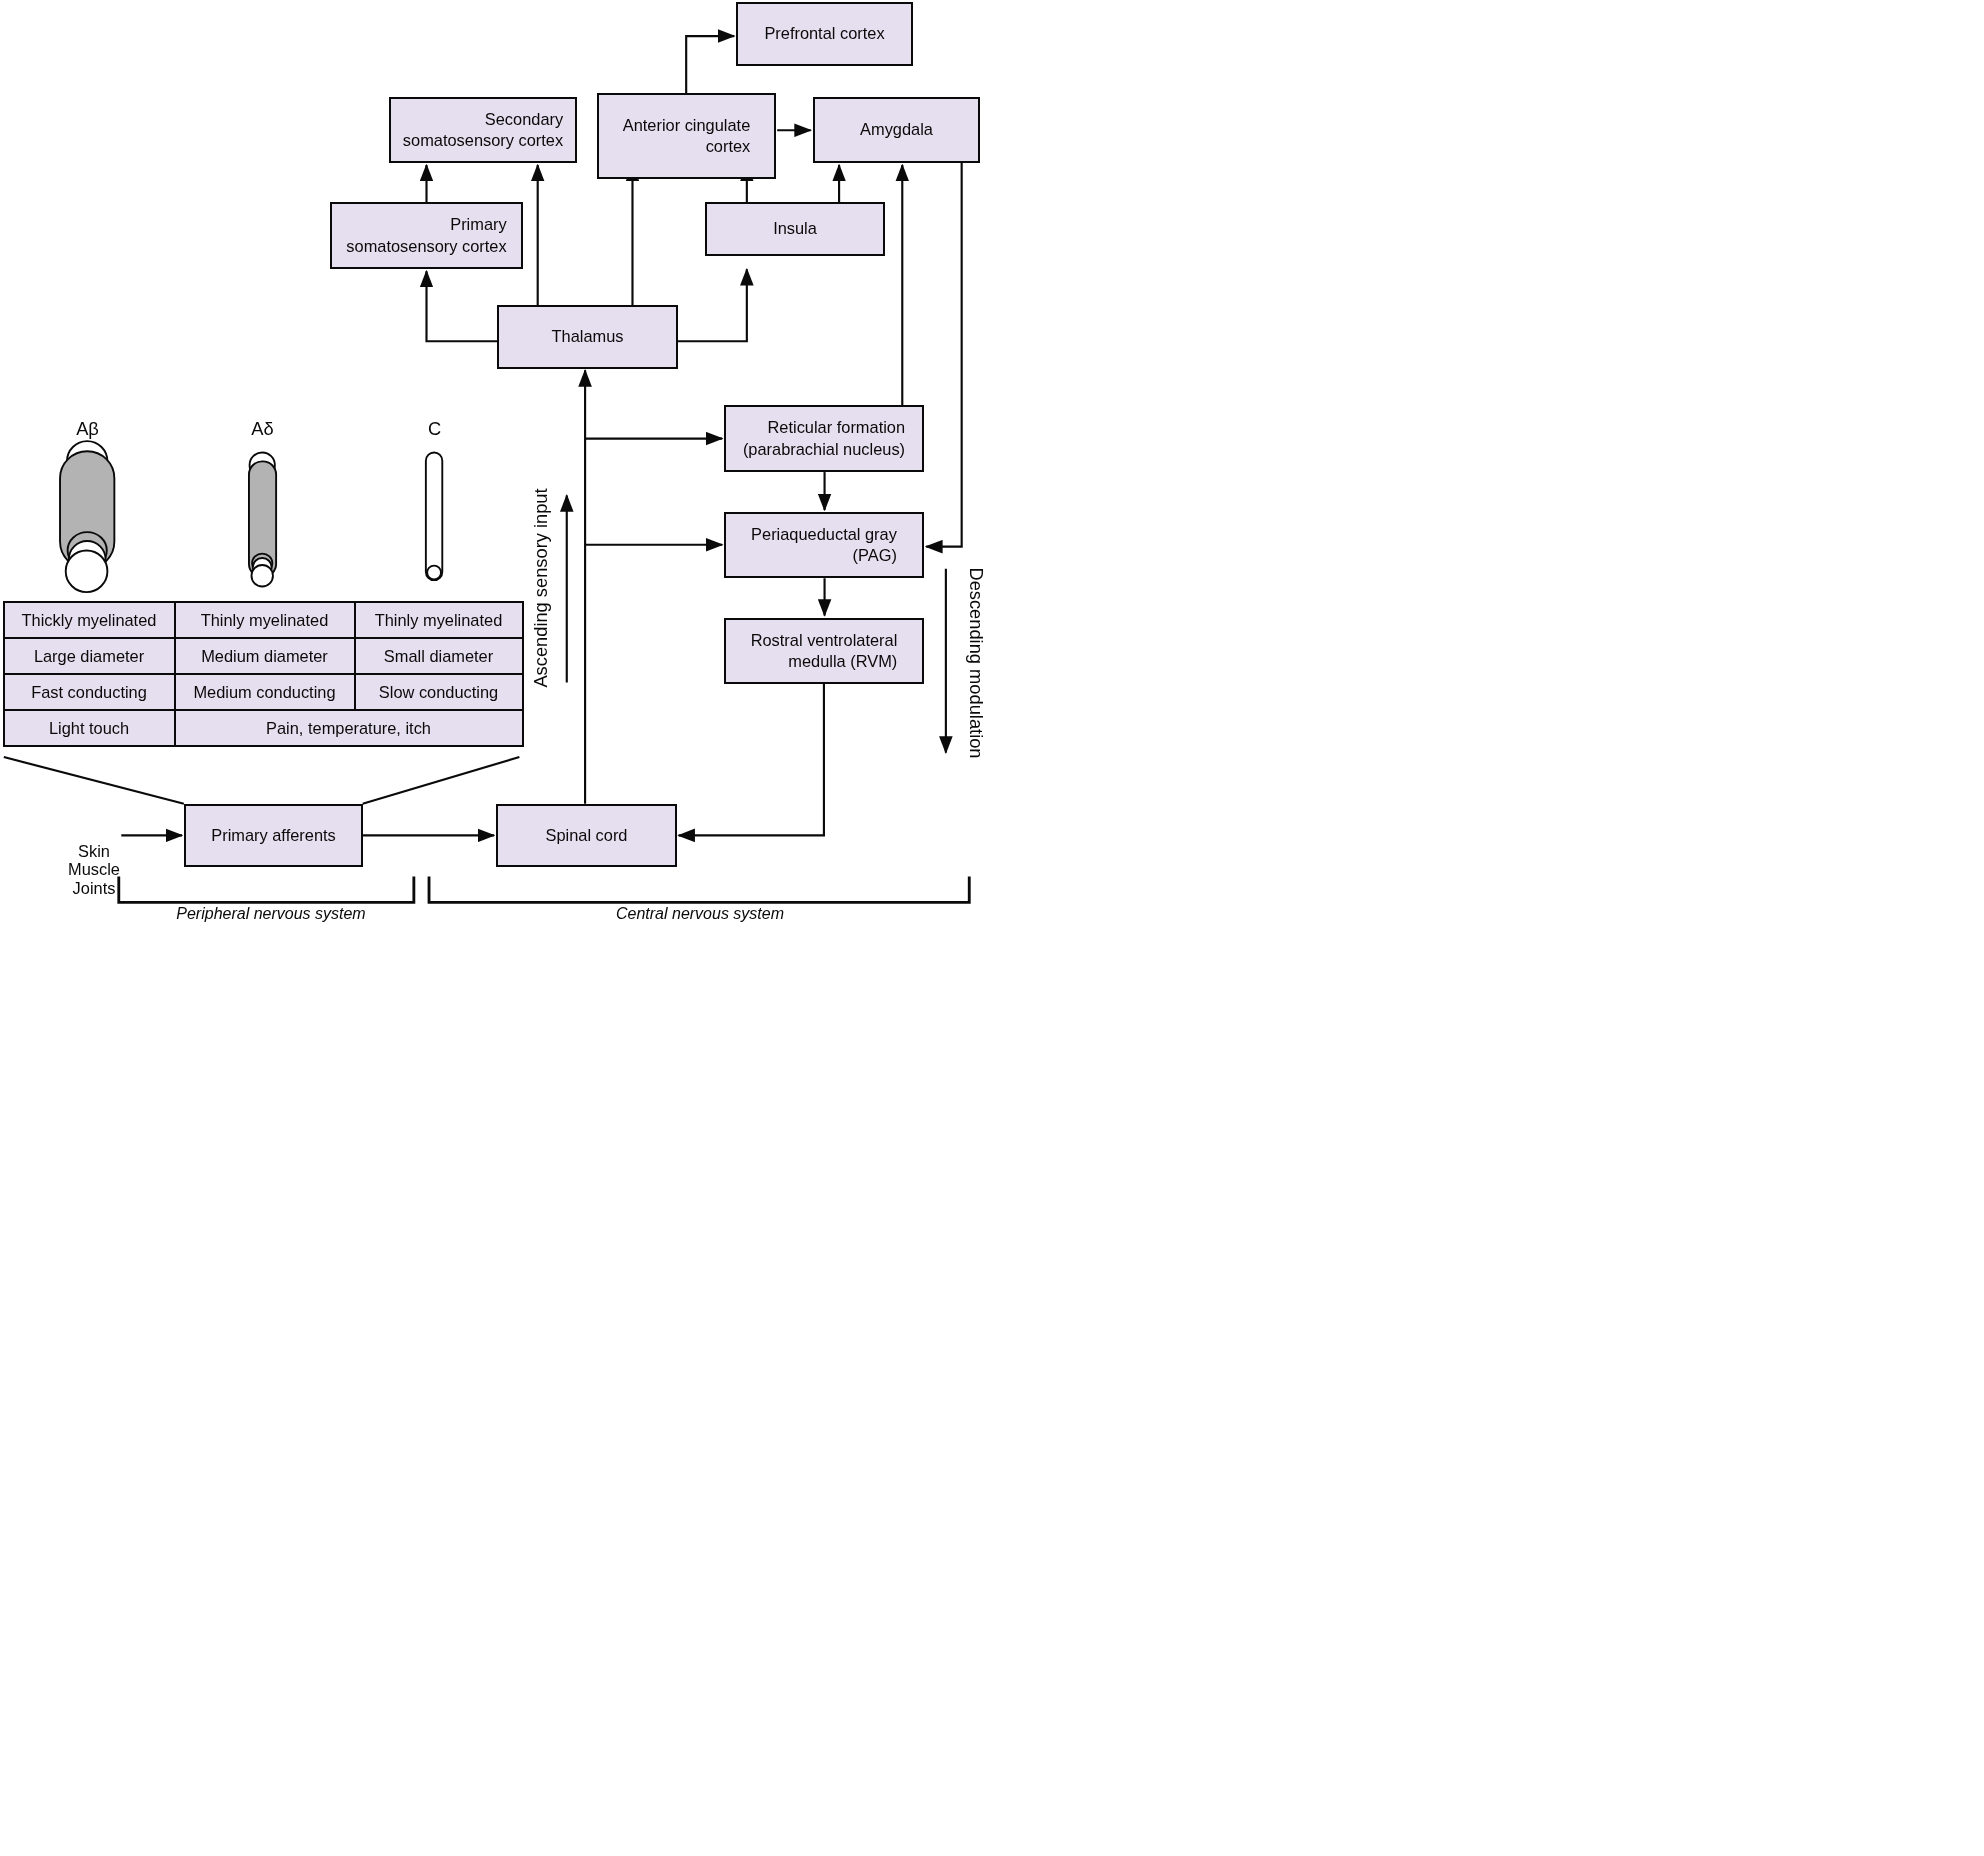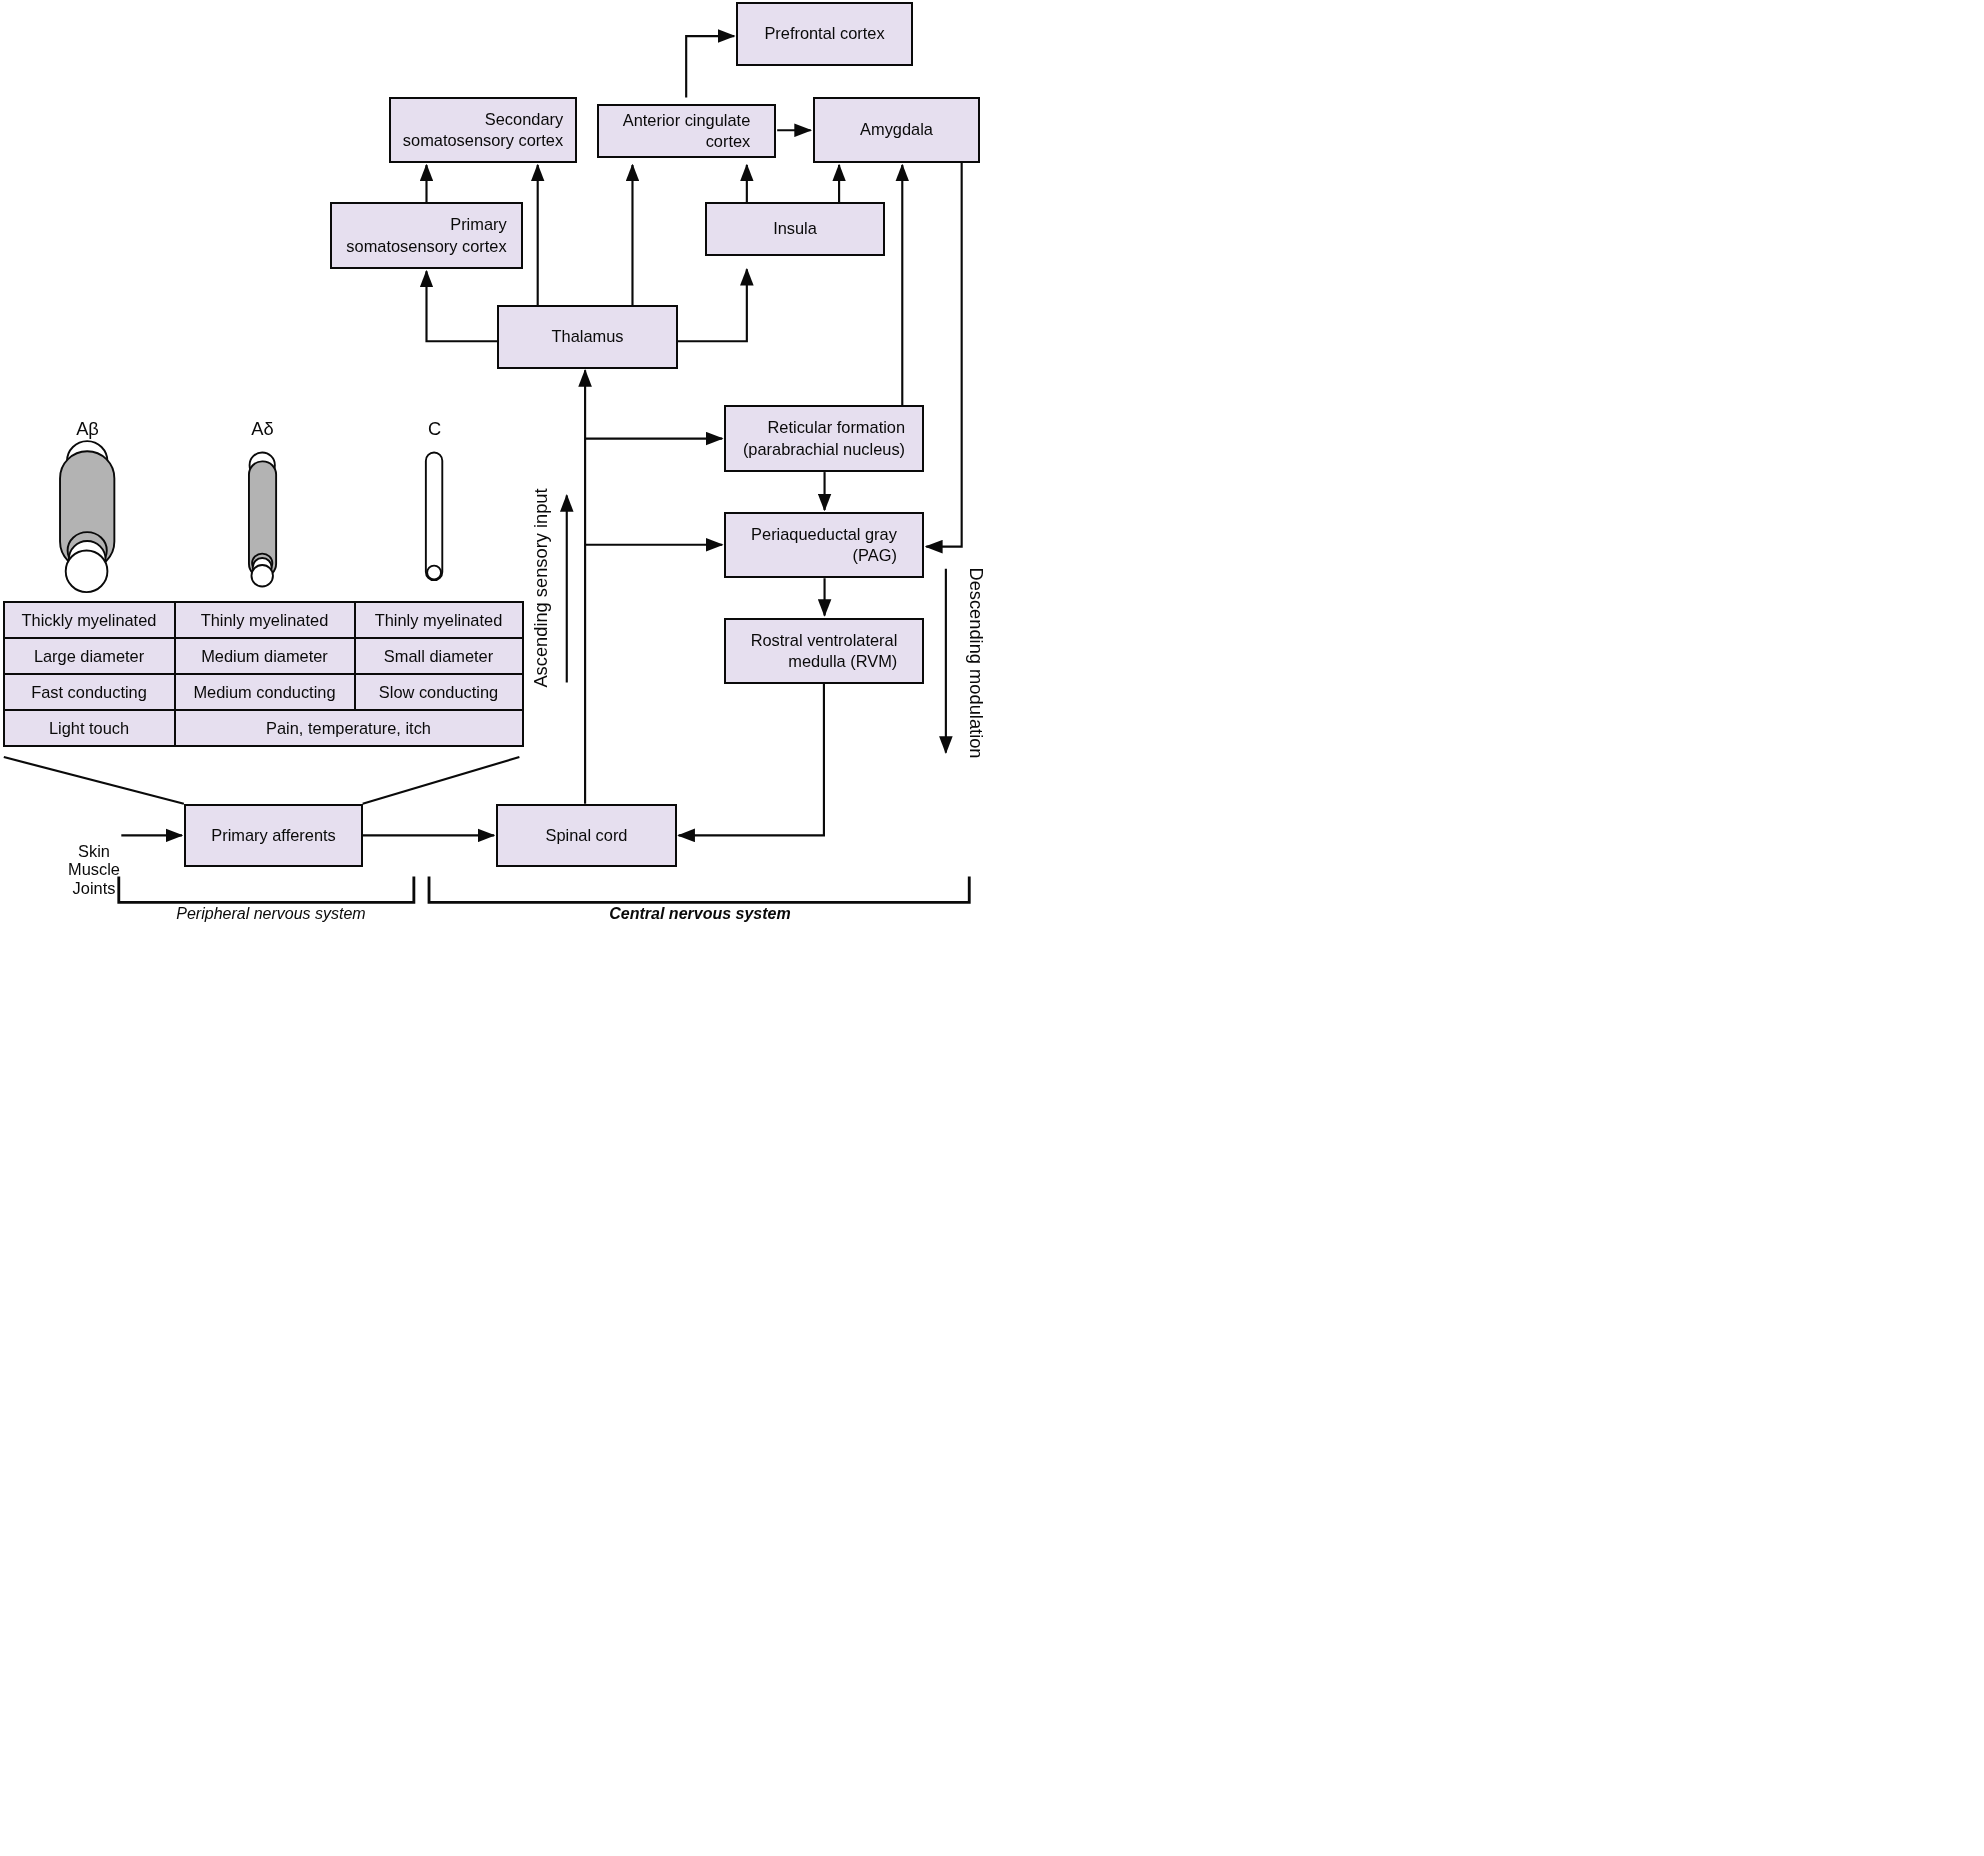--- a/index.html
+++ b/index.html
@@ -30,21 +30,21 @@
     position:absolute;left:56px;top:808px;width:76px;text-align:center;
     font-size:16.4px;line-height:1.12;white-space:pre-line;margin-top:34px;
   }
   .vlabel{position:absolute;font-size:18.3px;text-align:center;white-space:nowrap;}
   .vlabel.asc{left:408px;top:577px;width:266px;transform:rotate(-90deg);}
   .vlabel.desc{left:871px;top:652px;width:209px;transform:rotate(90deg);}
   .bracket-label{
     position:absolute;font-size:16px;font-style:italic;text-align:center;width:266px;top:905px;
   }
   .bracket-label.pns{left:138px;}
-  .bracket-label.cns{left:567px;font-weight:bold;}
+  .bracket-label.cns{left:567px;}
 </style>
 </head>
 <body>
 
 <div class="stage">
 
   <svg class="wires" viewBox="0 0 1570 1470">
     <defs>
       <marker id="ah" markerUnits="userSpaceOnUse" markerWidth="28" markerHeight="22" viewBox="0 0 26 20" refX="24" refY="10" orient="auto">
         <path d="M0,0 L26,10 L0,20 Z" fill="#0a0a0a"></path>
@@ -107,21 +107,21 @@
       <g>
         <rect x="674" y="716" width="26" height="202" rx="13" fill="#ffffff"></rect>
         <circle cx="687" cy="906" r="11" fill="#ffffff"></circle>
       </g>
     </g>
   </svg>
 
   <div class="node" style="left:736px;top:1.9px;width:177px;height:64px">Prefrontal cortex</div>
   <div class="node" style="left:389px;top:97px;width:188px;height:66px">Secondary
 somatosensory cortex</div>
-  <div class="node" style="left:597px;top:104px;width:179px;height:54px">Anterior cingulate
+  <div class="node" style="left:597px;top:93px;width:179px;height:86px">Anterior cingulate
 cortex</div>
   <div class="node" style="left:813px;top:97px;width:167px;height:66px">Amygdala</div>
   <div class="node" style="left:330px;top:202px;width:193px;height:67px">Primary
 somatosensory cortex</div>
   <div class="node" style="left:705px;top:202px;width:180px;height:54px">Insula</div>
   <div class="node" style="left:497px;top:305px;width:181px;height:64px">Thalamus</div>
   <div class="node" style="left:724px;top:405px;width:200px;height:67px">Reticular formation
 (parabrachial nucleus)</div>
   <div class="node" style="left:724px;top:512px;width:200px;height:66px">Periaqueductal gray
 (PAG)</div>

